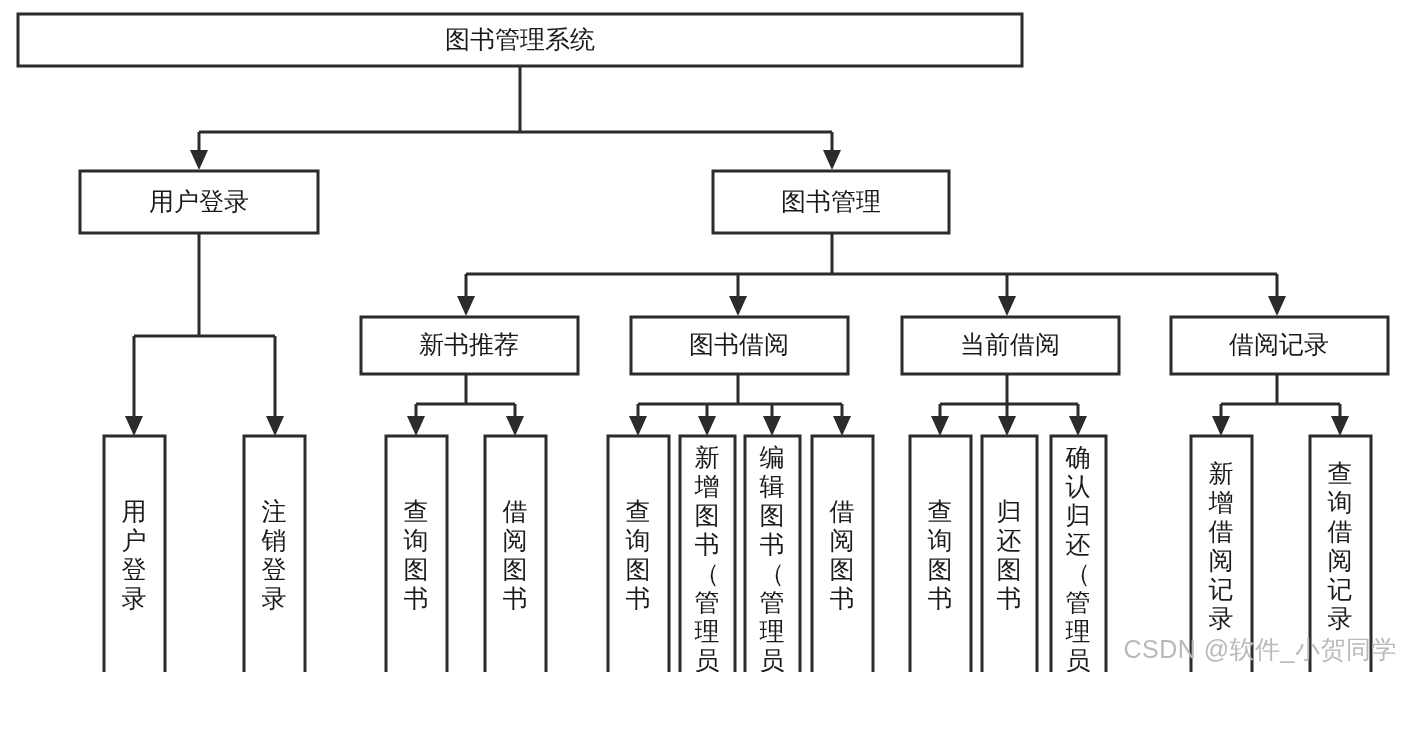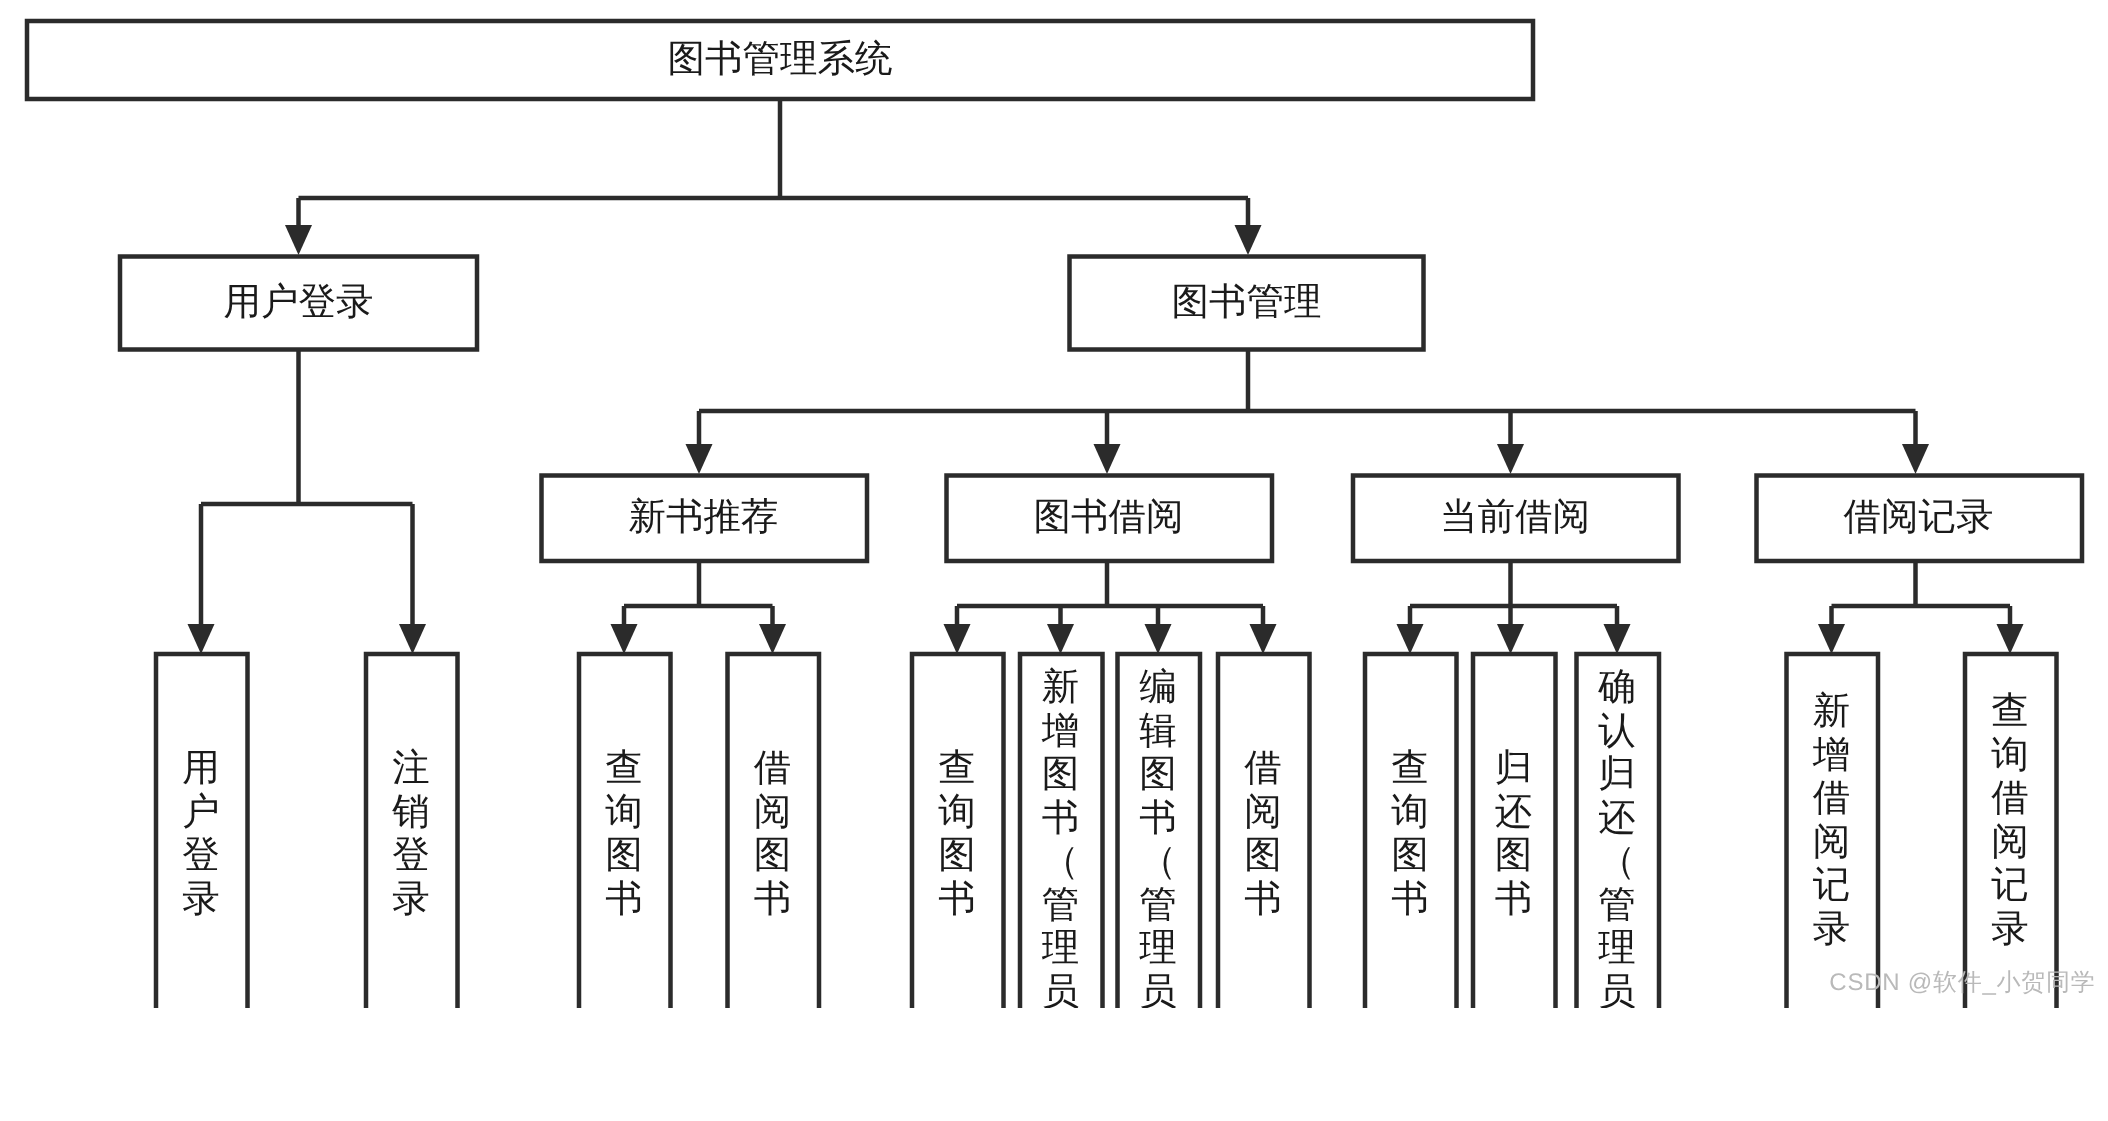--- a/index.html
+++ b/index.html
@@ -50,21 +50,21 @@
     font-family: "Liberation Sans", "DejaVu Sans", sans-serif;
     font-size: 25px;
     fill: #1a1a1a;
     text-anchor: middle;
   }
   .watermark {
     position: absolute;
     right: 8px;
     bottom: 6px;
     font-family: "Liberation Sans", "DejaVu Sans", sans-serif;
-    font-size: 16px;
+    font-size: 25px;
     color: #b9b9b9;
     letter-spacing: 0.5px;
     white-space: nowrap;
     pointer-events: none;
   }
 </style>
 </head>
 <body>
 
 <div id="diagram-root">

